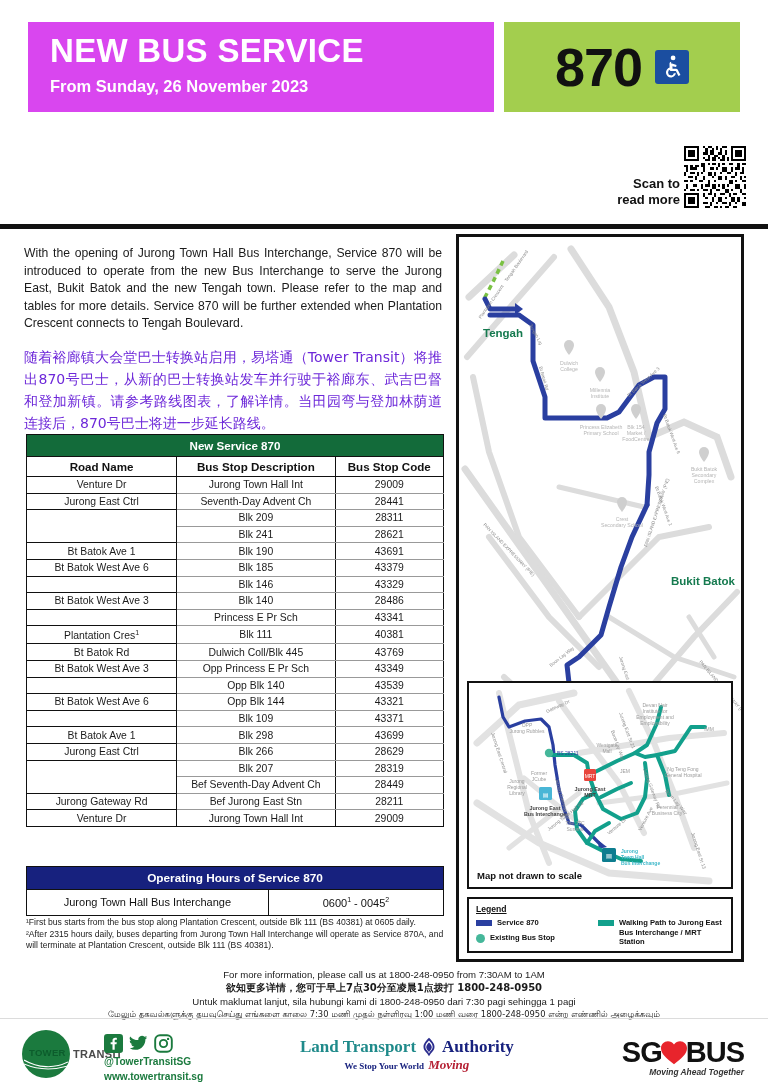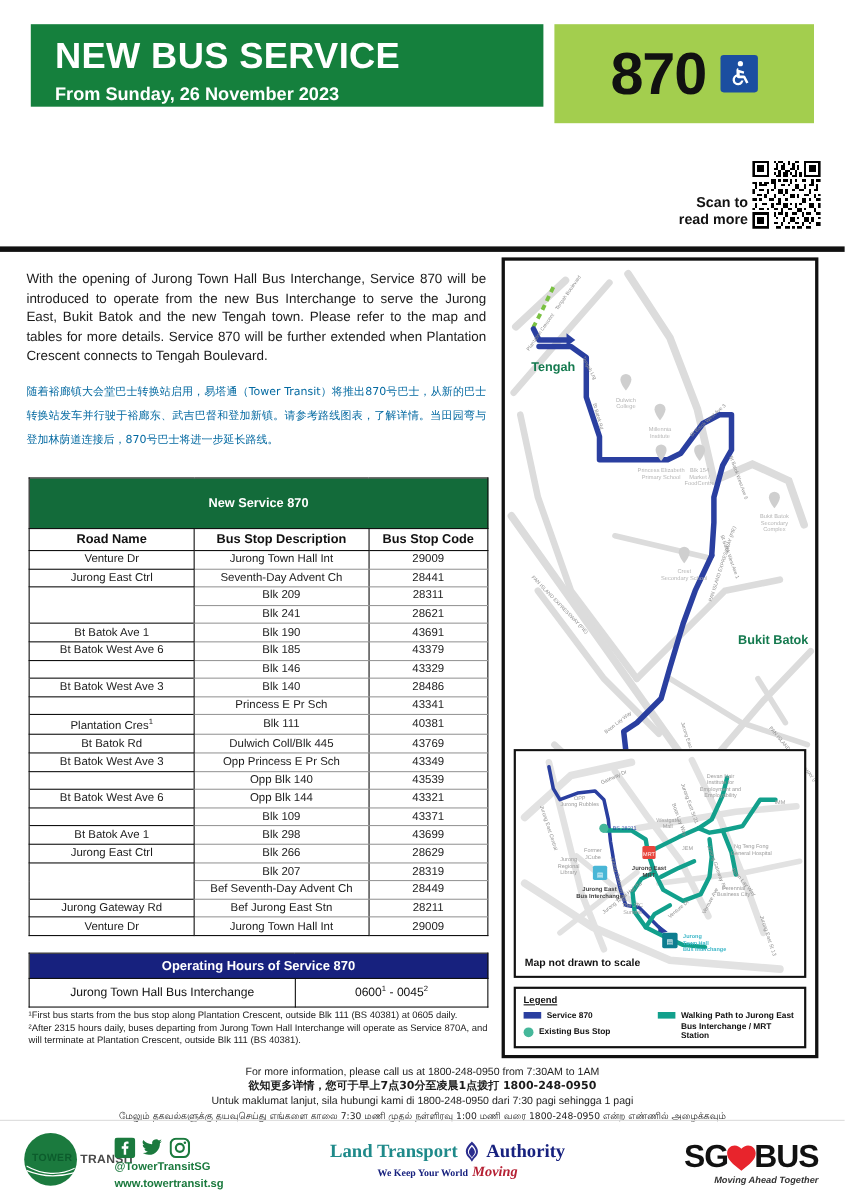--- a/index.html
+++ b/index.html
@@ -7,21 +7,21 @@
     width: 768px; height: 1086px;
     background: #ffffff;
     font-family: "Liberation Sans", sans-serif;
     overflow: hidden;
   }
   .poster { position: relative; width: 768px; height: 1086px; background: #fff; }
 
   
   .hdr { position: absolute; left: 28px; top: 22px; width: 712px; height: 90px; display: flex; gap: 10px; }
   .hdr-red {
-    background: #15803d; width: 466px; height: 75px;
+    background: #d946ef; width: 466px; height: 90px;
     padding: 9px 0 0 22px; color: #fff;
   }
   .hdr-title { font-size: 33px; font-weight: bold; letter-spacing: .3px; line-height: 40px; }
   .hdr-sub { font-size: 16.5px; font-weight: bold; line-height: 22px; margin-top: 4px; }
   .hdr-green {
     background: #a3ce4e; flex: 1; height: 90px;
     display: flex; align-items: center; justify-content: center; gap: 13px;
   }
   .svc-no { font-size: 54px; font-weight: bold; color: #111; letter-spacing: -1px; line-height: 54px; }
   .wheel-box {
@@ -40,29 +40,29 @@
 
   .scan { position: absolute; right: 88px; top: 176px; text-align: right;
           font-size: 13px; font-weight: bold; line-height: 16px; color: #111; }
   .qr { position: absolute; right: 22px; top: 146px; width: 62px; height: 62px; }
 
   .rule { position: absolute; left: 0; top: 224px; width: 768px; height: 5px; background: #111; }
 
   
   .body-text { position: absolute; left: 24px; top: 245px; width: 418px; }
   .p-en { font-size: 12.2px; line-height: 17.5px; color: #1b1b1b; text-align: justify; }
-  .p-zh { font-size: 10px; line-height: 22px; color: #0369a1; margin-top: 13px;
+  .p-zh { font-size: 14px; line-height: 22px; color: #6d28d9; margin-top: 13px;
           font-family: "DejaVu Sans", sans-serif; text-align: justify; }
 
   
   .tbl-wrap { position: absolute; left: 26px; top: 434px; width: 418px; }
   table { border-collapse: collapse; width: 100%; }
   .t-head-green td {
     background: #136b3a; color: #fff; font-size: 11.6px; font-weight: bold;
-    text-align: center; padding: 16px 0; border: 1.6px solid #111;
+    text-align: center; padding: 4px 0; border: 1.6px solid #111;
   }
   .t-cols td {
     font-size: 11.6px; font-weight: bold; text-align: center; padding: 3px 0;
     border: 1.6px solid #111; color: #111; background: #fff;
   }
   .t-row td {
     font-size: 10.4px; text-align: center; padding: 2.3px 2px; color: #1b1b1b;
     border-left: 1.6px solid #111; border-right: 1.6px solid #111;
     border-top: .9px solid #999; border-bottom: .9px solid #999; background: #fff;
   }
@@ -716,21 +716,21 @@
       <div class="lta-top">
         <span class="lta-land">Land Transport</span>
         <svg class="lta-rib" viewBox="0 0 24 24">
           <path d="M12 2c3 3 6 6 6 10 0 3-2 5-4 7l-2 3-2-3c-2-2-4-4-4-7 0-4 3-7 6-10z" fill="#2b2d8e"></path>
           <path d="M12 5c2 2 4 4 4 7 0 2-1.4 3.6-2.8 5L12 19l-1.2-2c-1.4-1.4-2.8-3-2.8-5 0-3 2-5 4-7z" fill="#fff"></path>
           <path d="M12 7c1.5 1.6 3 3.2 3 5.4 0 1.6-1.1 2.9-2.2 4L12 17.8l-.8-1.4c-1.1-1.1-2.2-2.4-2.2-4C9 10.2 10.5 8.6 12 7z" fill="#2b2d8e"></path>
         </svg>
         <span class="lta-auth">Authority</span>
       </div>
       <div class="lta-tag">
-        <span class="lta-keep">We Keep Your World</span>
+        <span class="lta-keep">We Stop Your World</span>
         <span class="lta-mov">Moving</span>
       </div>
     </div>
 
     <div class="sgbus">
       <div class="sg-row">
         <span class="sg-txt">SG</span>
         <svg class="sg-heart" viewBox="0 0 32 30">
           <path d="M16 28C7 21 1 16 1 9.6 1 5 4.6 1.5 9 1.5c2.6 0 5.2 1.3 7 3.6 1.8-2.3 4.4-3.6 7-3.6 4.4 0 8 3.5 8 8.1C31 16 25 21 16 28z" fill="#e8242c"></path>
         </svg>

